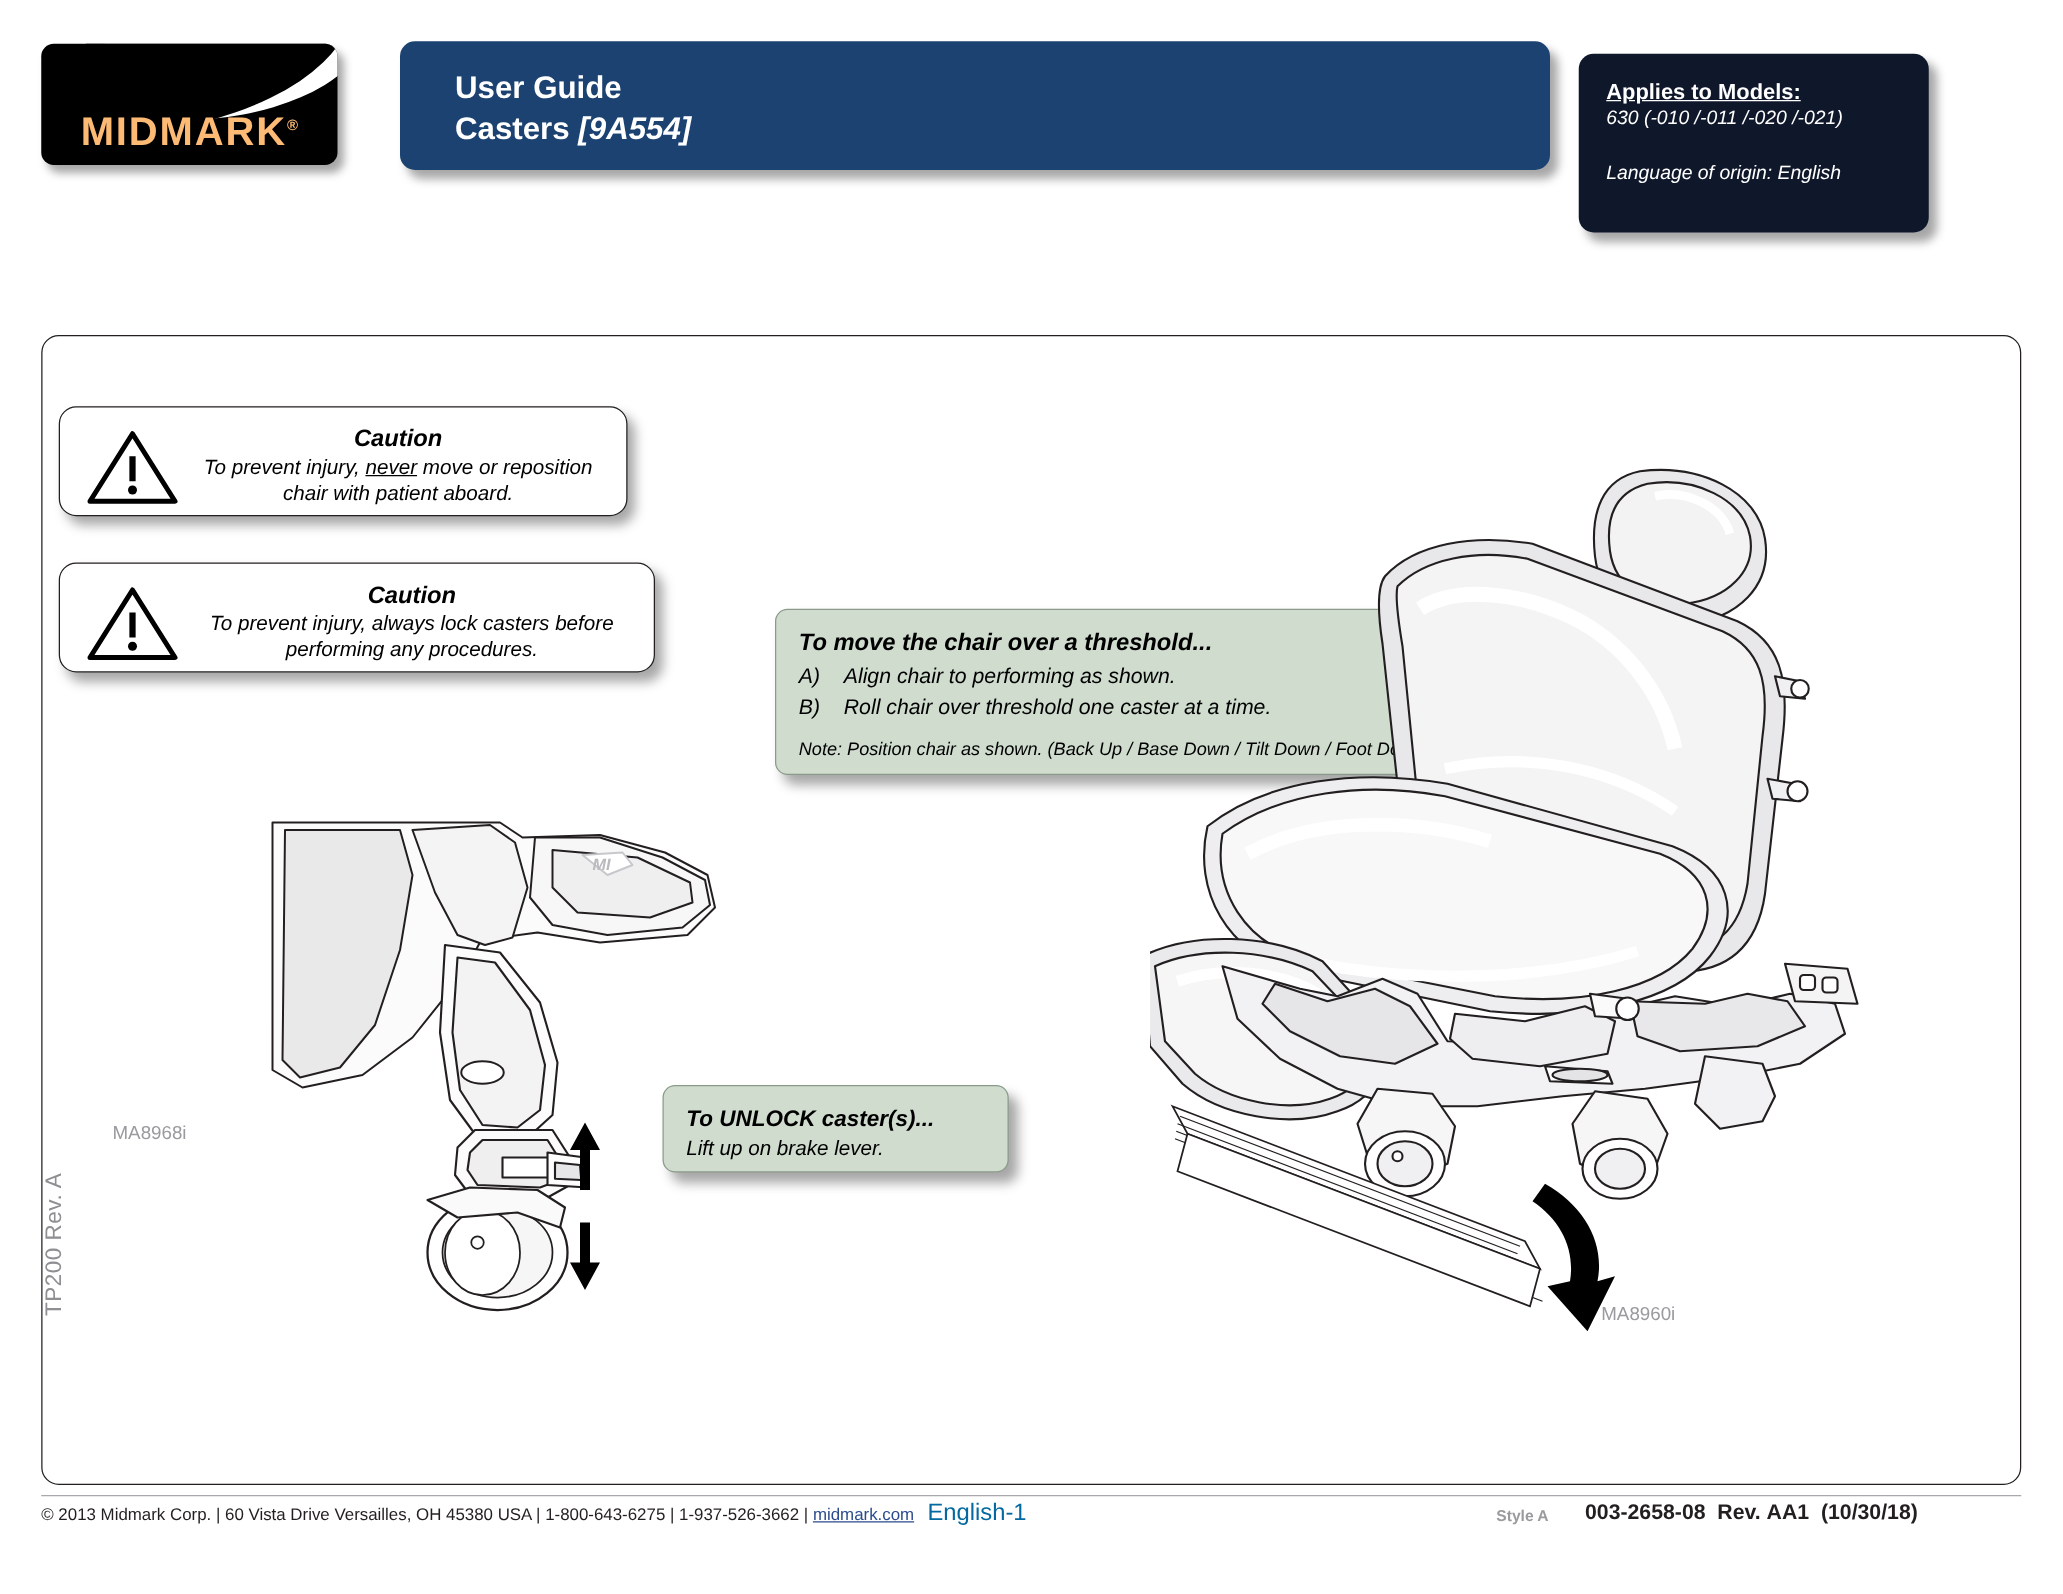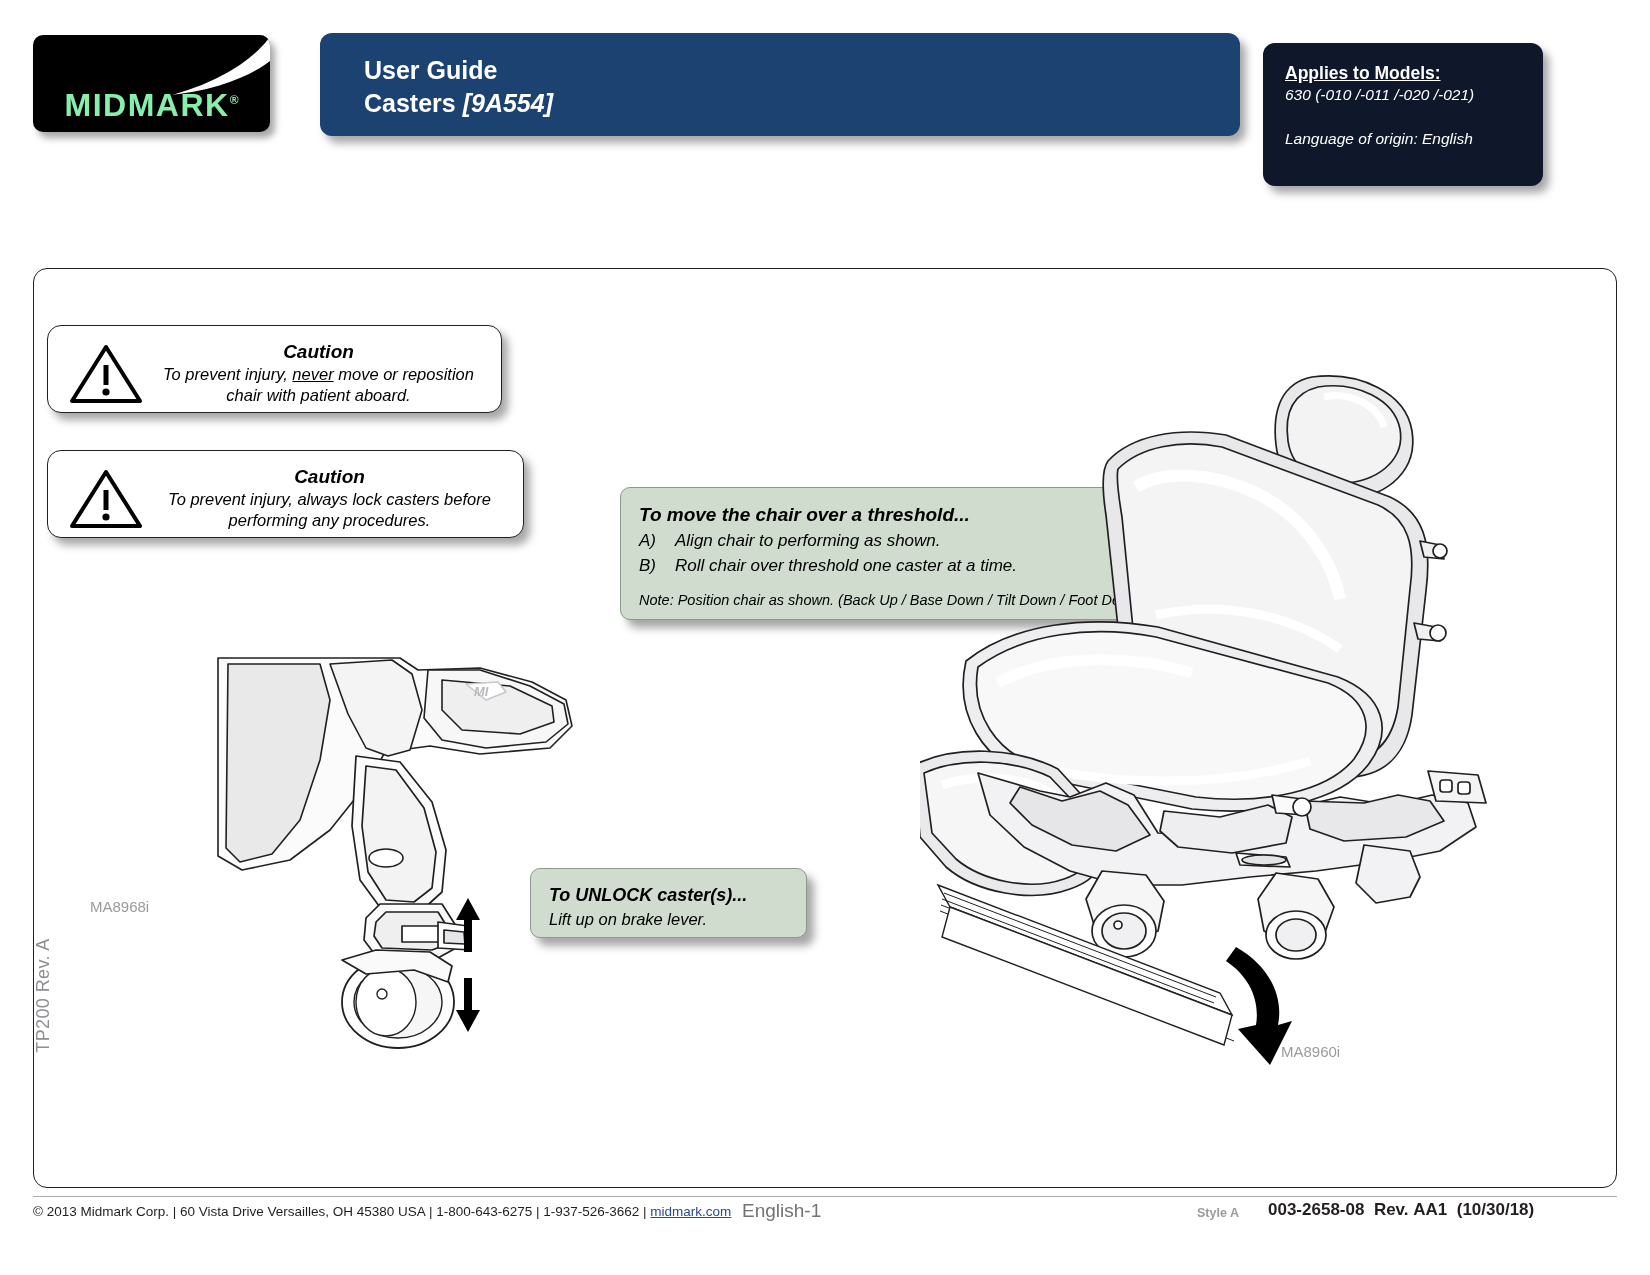--- a/index.html
+++ b/index.html
@@ -28,21 +28,21 @@
   }
   .logo .swoosh::after{
     content:""; position:absolute; left:-14px; top:3px;
     width:214px; height:104px; background:#000;
     border-radius: 0 0 78% 22%;
     transform: rotate(-3deg);
   }
   .logo .word {
     position: absolute; left: 0; right: 0; top: 52px;
     text-align: center;
-    color: #86efac; font-weight: bold; font-size: 32px;
+    color: #fdba74; font-weight: bold; font-size: 32px;
     letter-spacing: 1.5px;
     font-family: "Liberation Sans", sans-serif;
   }
   .logo .reg { font-size: 12px; vertical-align: super; letter-spacing:0; }
 
   .titlebar {
     position: absolute; left: 320px; top: 33px;
     width: 920px; height: 103px;
     background: #1b4271;
     border-radius: 12px;
@@ -128,21 +128,21 @@
 
   
   .footrule { position:absolute; left:33px; top:1196px; width:1584px; height:1px; background:#a8a8ad; }
   .foot-left {
     position: absolute; left: 33px; top: 1204px;
     font-size: 13.5px; color: #231f20; white-space: nowrap;
   }
   .foot-left a { color: #2a4b8d; text-decoration: underline; }
   .foot-center {
     position: absolute; left: 742px; top: 1200px;
-    font-size: 19px; color: #737373;
+    font-size: 19px; color: #0369a1;
   }
   .foot-style { position: absolute; left: 1197px; top: 1206px; font-size: 12.5px; font-weight:bold; color:#9a9a9f; }
   .foot-part  { position: absolute; left: 1268px; top: 1200px; font-size: 17px; font-weight: bold; color:#231f20; white-space:nowrap; }
 
   svg { display:block; }
   .art { position:absolute; }
 </style>
 </head>
 <body>
 

